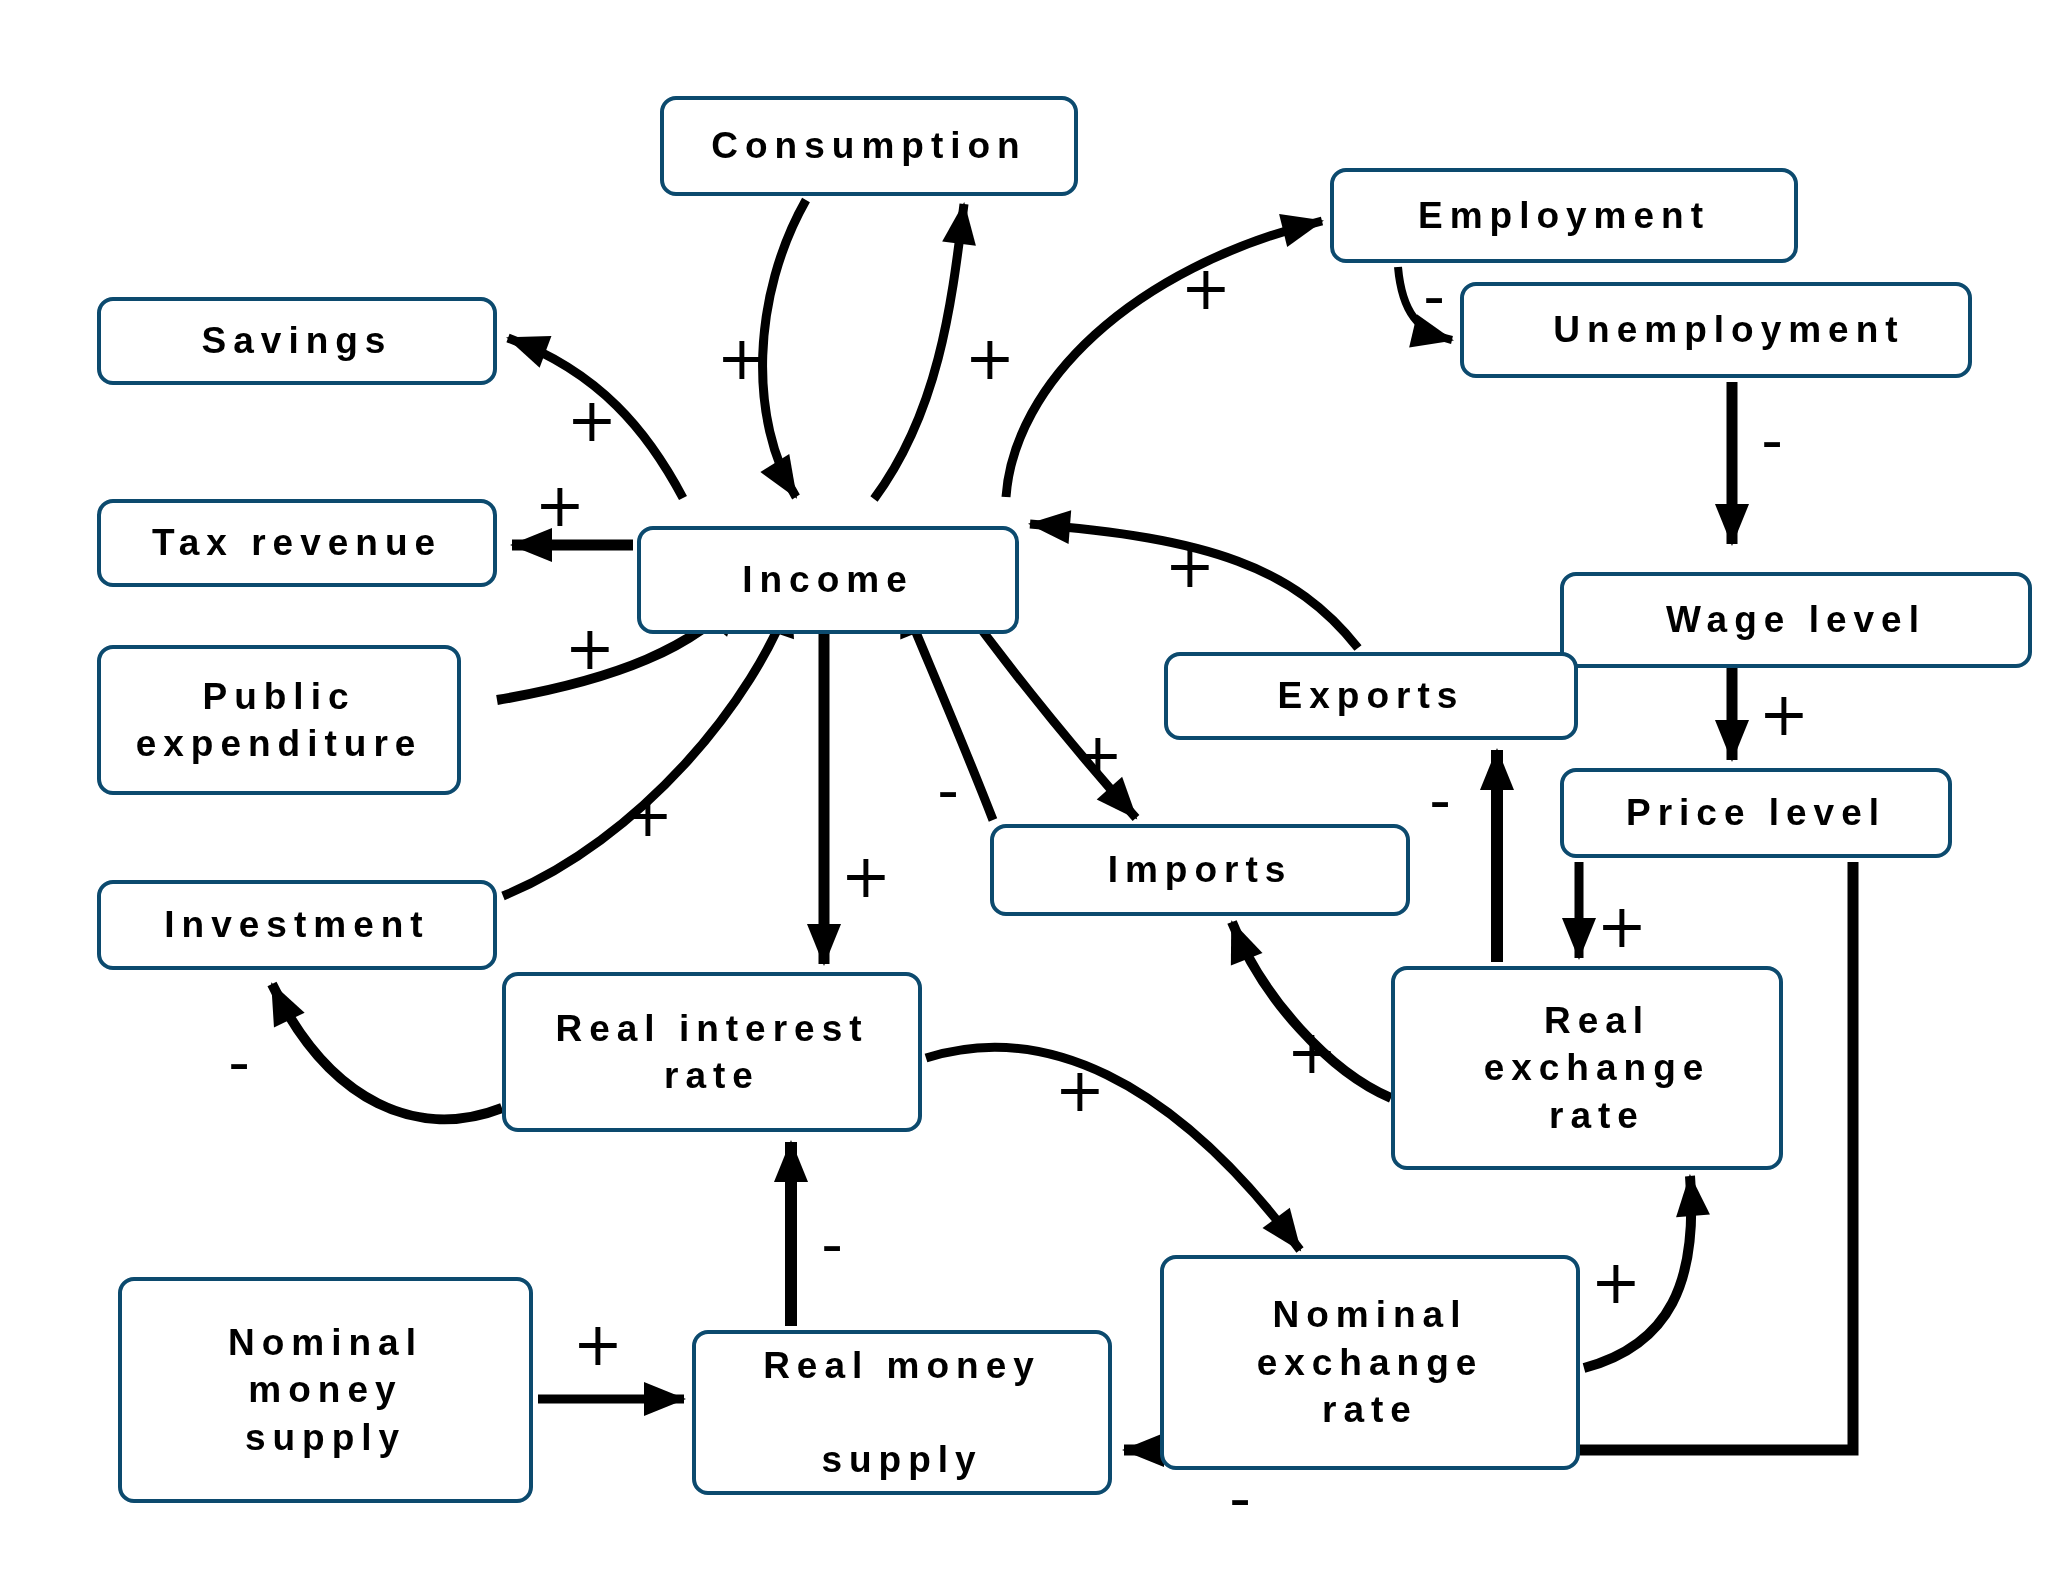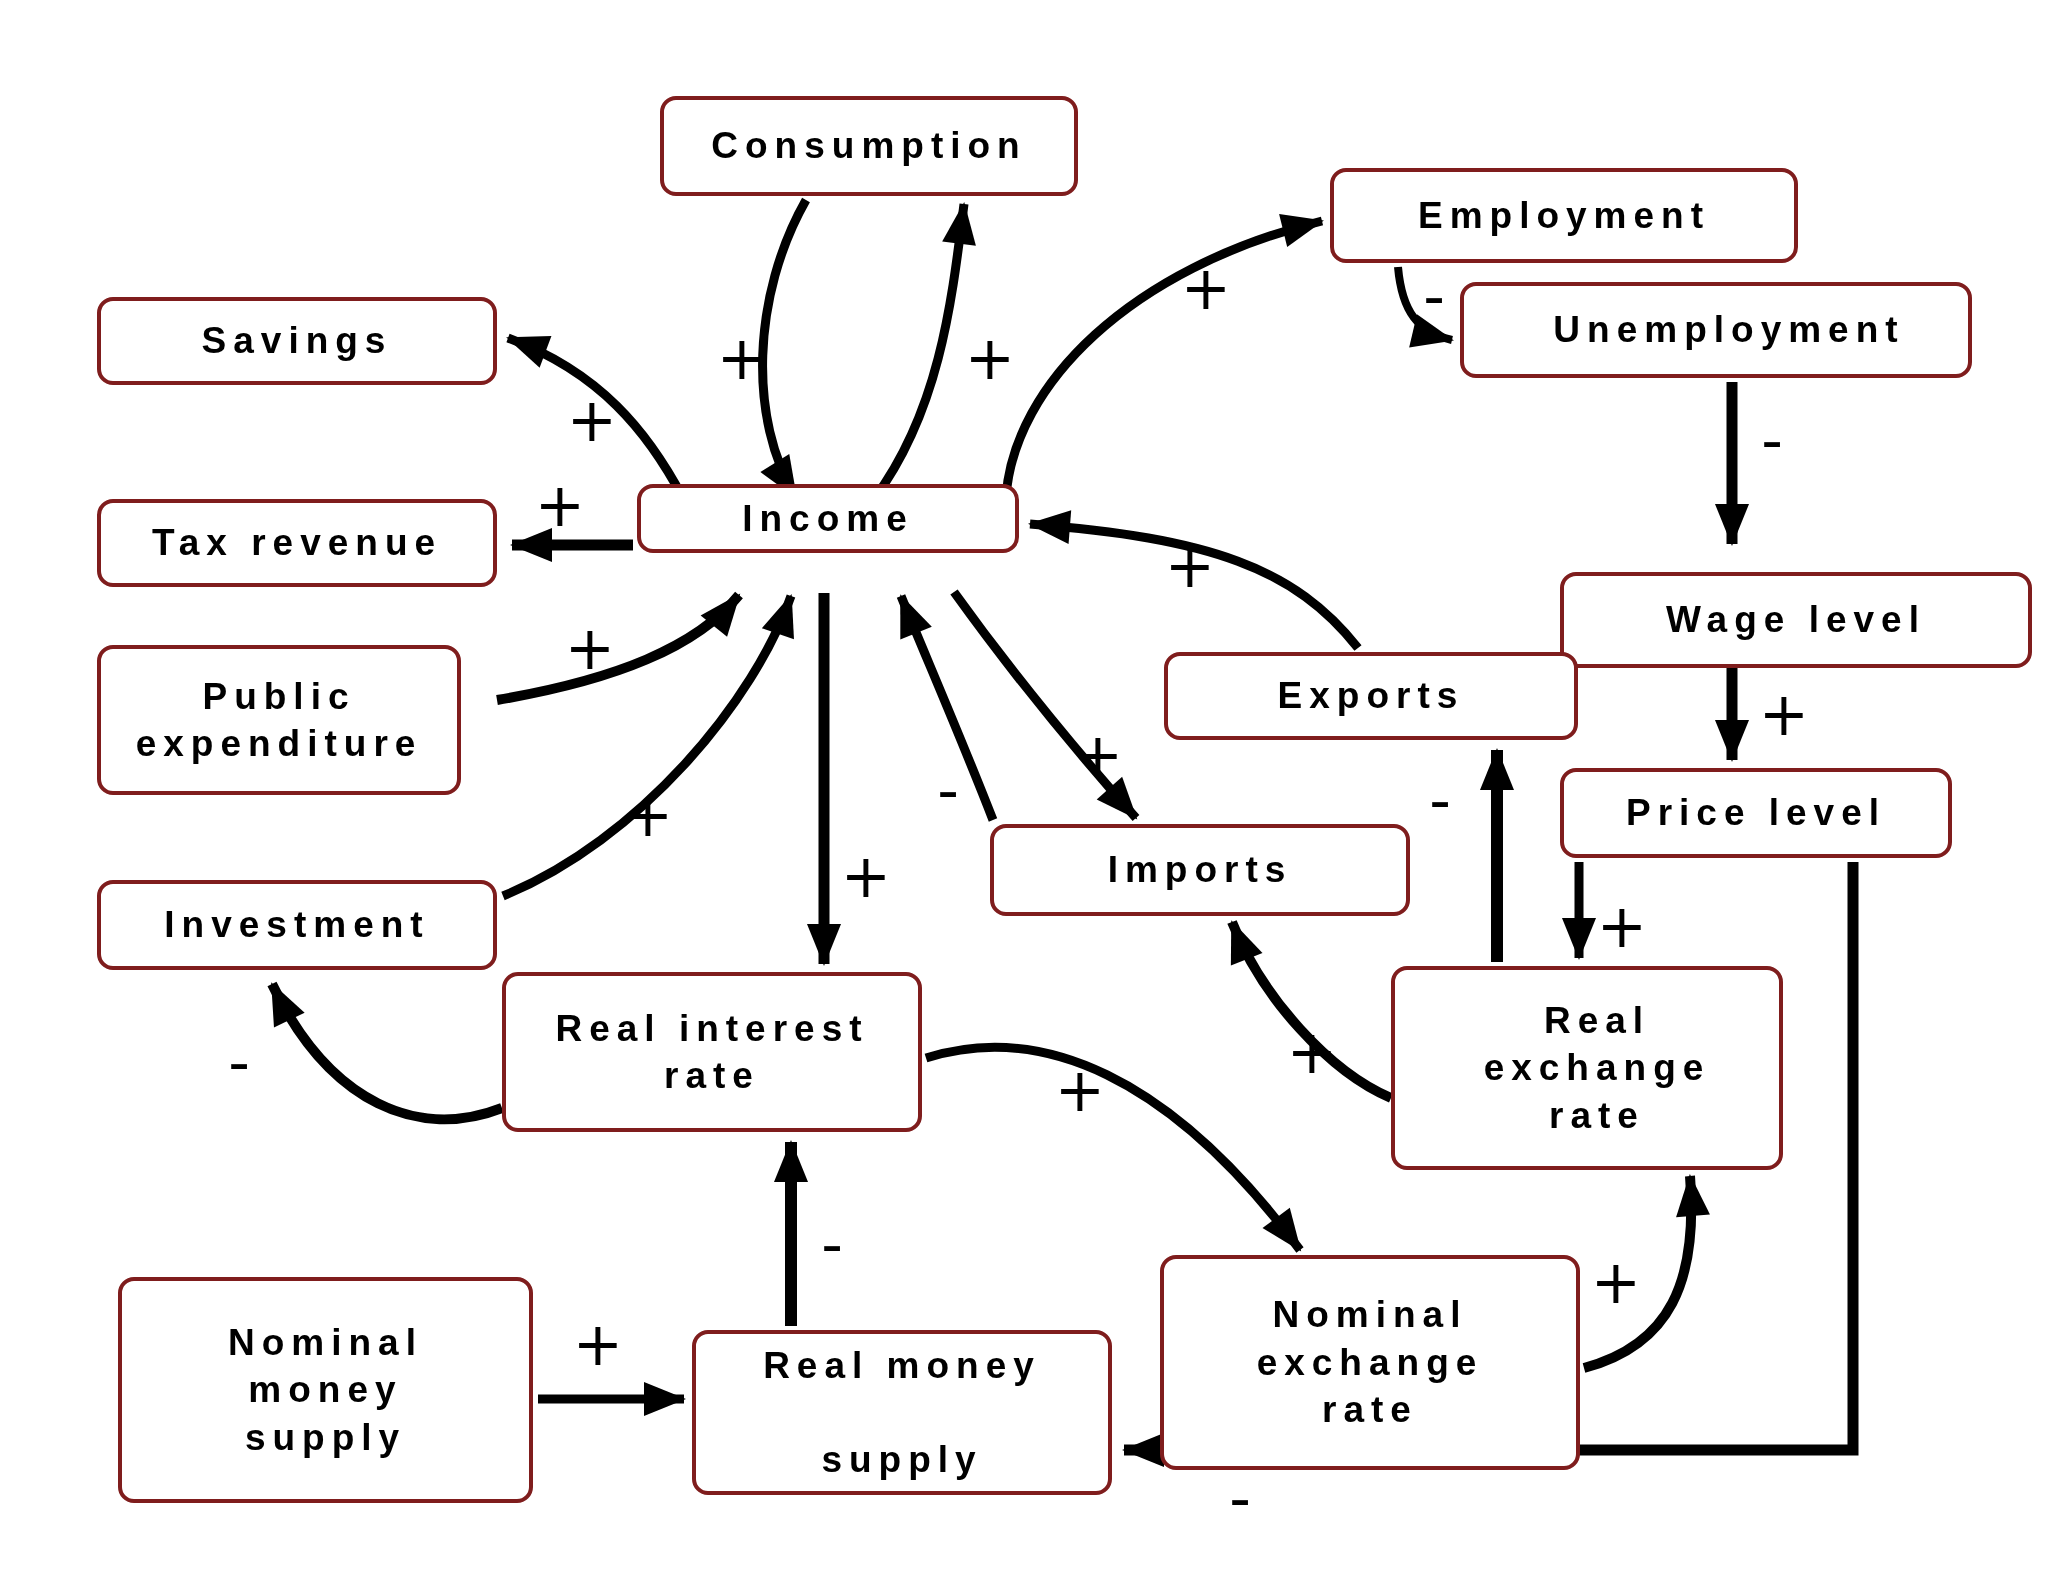--- a/index.html
+++ b/index.html
@@ -21,21 +21,21 @@
     position: absolute;
     left: 0;
     top: 0;
     width: 2048px;
     height: 1582px;
   }
   .node {
     position: absolute;
     box-sizing: border-box;
     background: #ffffff;
-    border: 4px solid #7f1d1d;
+    border: 4px solid #0c4a6e;
     border-radius: 16px;
     display: flex;
     flex-direction: column;
     align-items: center;
     justify-content: center;
     text-align: center;
     font-weight: bold;
     font-size: 37px;
     letter-spacing: 7px;
     line-height: 1.28;
@@ -103,21 +103,21 @@
       </div>
       <div class="node" style="left: 1460px; top: 282px; width: 512px; height: 96px; padding-left: 26px;">
         <span class="line">Unemployment</span>
       </div>
       <div class="node" style="left: 97px; top: 297px; width: 400px; height: 88px;">
         <span class="line">Savings</span>
       </div>
       <div class="node" style="left: 97px; top: 499px; width: 400px; height: 88px;">
         <span class="line">Tax revenue</span>
       </div>
-      <div class="node" style="left: 637px; top: 484px; width: 382px; height: 69px;">
+      <div class="node" style="left: 637px; top: 526px; width: 382px; height: 108px;">
         <span class="line">Income</span>
       </div>
       <div class="node" style="left: 1560px; top: 572px; width: 472px; height: 96px;">
         <span class="line">Wage level</span>
       </div>
       <div class="node" style="left: 97px; top: 645px; width: 364px; height: 150px;">
         <span class="line">Public</span>
         <span class="line">expenditure</span>
       </div>
       <div class="node" style="left: 1164px; top: 652px; width: 414px; height: 88px;">

